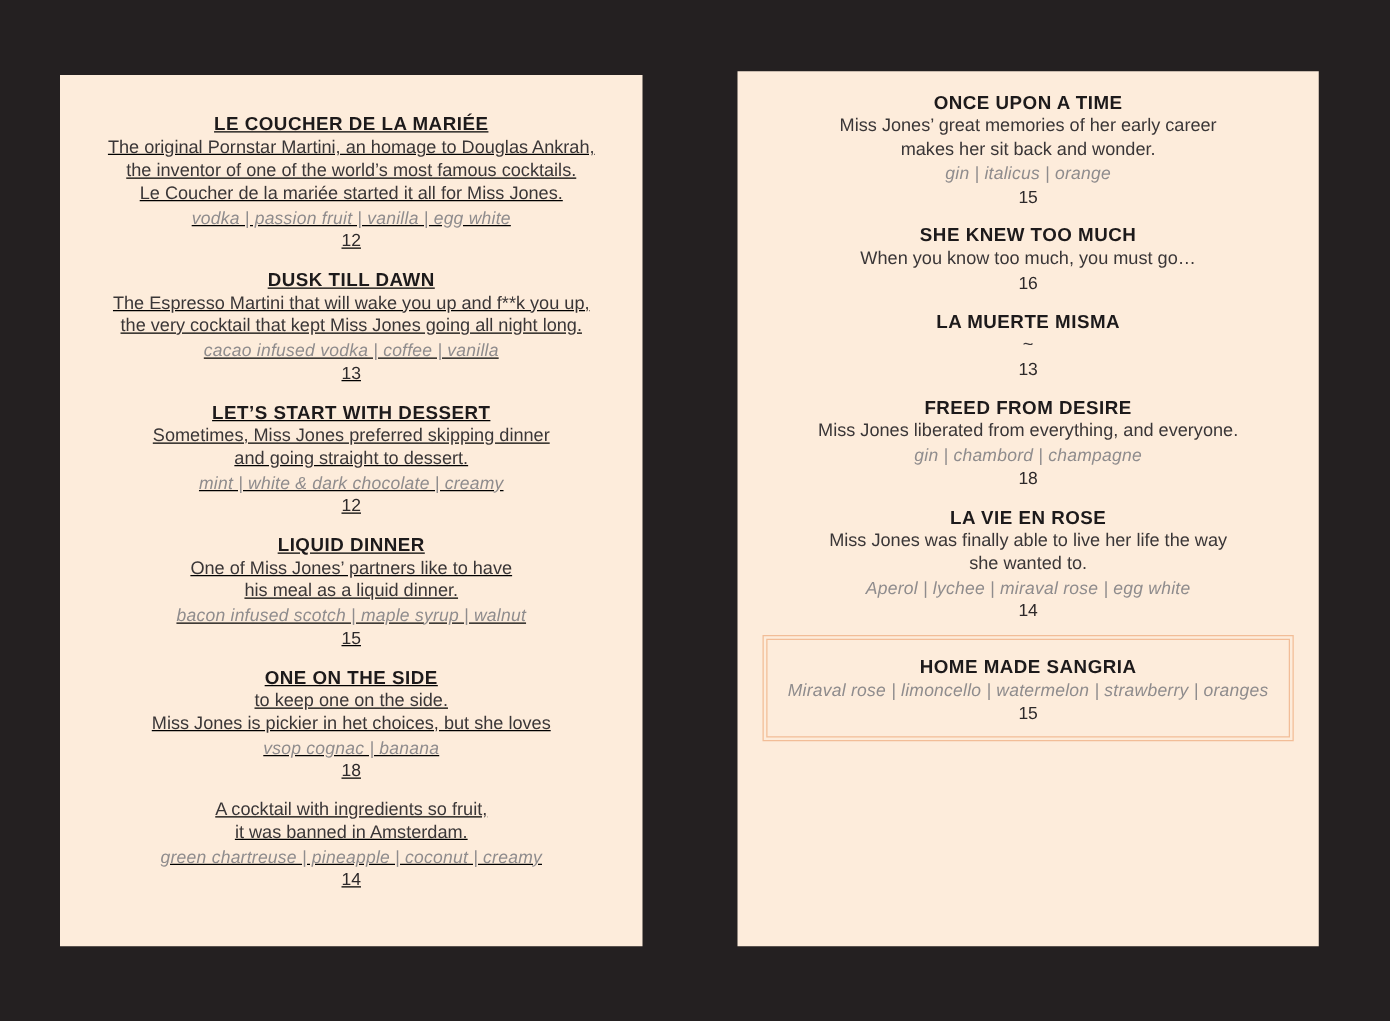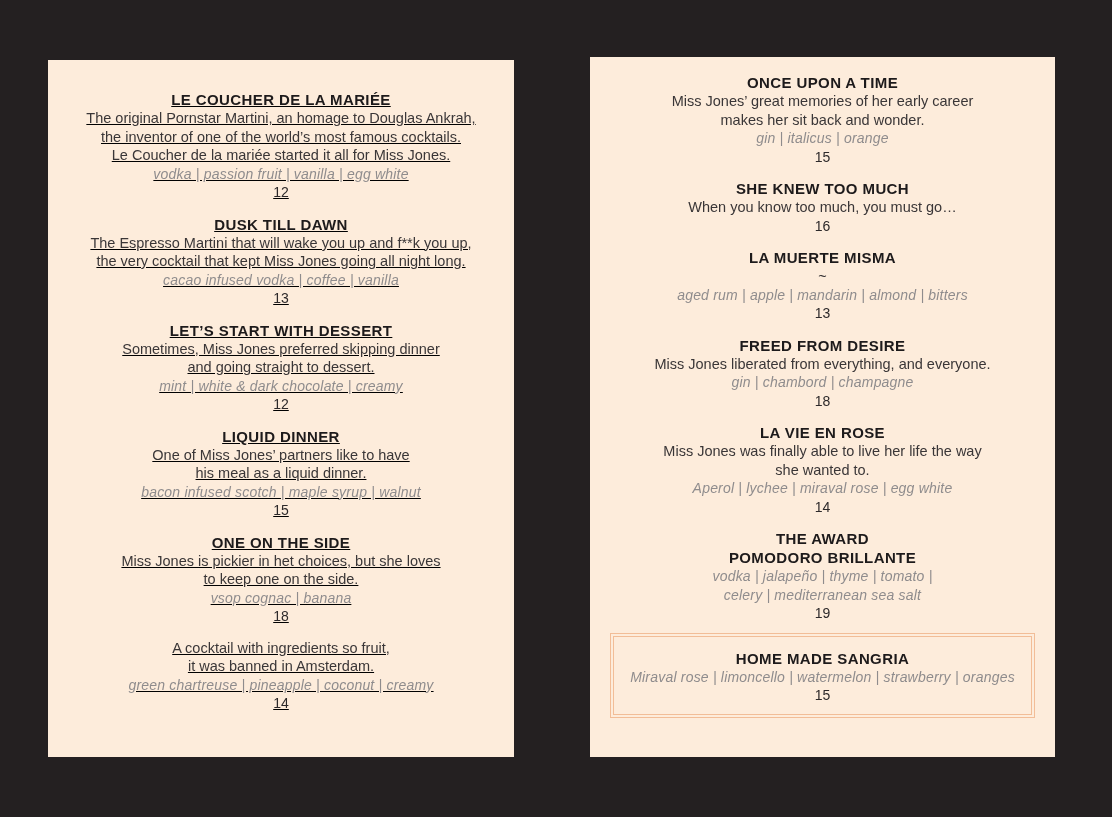--- a/index.html
+++ b/index.html
@@ -98,22 +98,22 @@
         </div>
         <div class="menu-item">
           <div class="item-title">LIQUID DINNER</div>
           <div class="item-desc">One of Miss Jones’ partners like to have</div>
           <div class="item-desc">his meal as a liquid dinner.</div>
           <div class="item-ingredients">bacon infused scotch | maple syrup | walnut</div>
           <div class="item-price">15</div>
         </div>
         <div class="menu-item">
           <div class="item-title">ONE ON THE SIDE</div>
+          <div class="item-desc">to keep one on the side.</div>
           <div class="item-desc">Miss Jones is pickier in het choices, but she loves</div>
-          <div class="item-desc">to keep one on the side.</div>
           <div class="item-ingredients">vsop cognac | banana</div>
           <div class="item-price">18</div>
         </div>
         <div class="menu-item">
           <div class="item-desc">A cocktail with ingredients so fruit,</div>
           <div class="item-desc">it was banned in Amsterdam.</div>
           <div class="item-ingredients">green chartreuse | pineapple | coconut | creamy</div>
           <div class="item-price">14</div>
         </div>
       </div>
@@ -128,43 +128,35 @@
           <div class="item-price">15</div>
         </div>
         <div class="menu-item">
           <div class="item-title">SHE KNEW TOO MUCH</div>
           <div class="item-desc">When you know too much, you must go…</div>
           <div class="item-price">16</div>
         </div>
         <div class="menu-item">
           <div class="item-title">LA MUERTE MISMA</div>
           <div class="item-desc">~</div>
-          <div class="item-ingredients">aged rum | apple | mandarin | almond | bitters</div>
           <div class="item-price">13</div>
         </div>
         <div class="menu-item">
           <div class="item-title">FREED FROM DESIRE</div>
           <div class="item-desc">Miss Jones liberated from everything, and everyone.</div>
           <div class="item-ingredients">gin | chambord | champagne</div>
           <div class="item-price">18</div>
         </div>
         <div class="menu-item">
           <div class="item-title">LA VIE EN ROSE</div>
           <div class="item-desc">Miss Jones was finally able to live her life the way</div>
           <div class="item-desc">she wanted to.</div>
           <div class="item-ingredients">Aperol | lychee | miraval rose | egg white</div>
           <div class="item-price">14</div>
         </div>
-        <div class="menu-item">
-          <div class="item-title">THE AWARD</div>
-          <div class="item-title">POMODORO BRILLANTE</div>
-          <div class="item-ingredients">vodka | jalapeño | thyme | tomato |</div>
-          <div class="item-ingredients">celery | mediterranean sea salt</div>
-          <div class="item-price">19</div>
-        </div>
         <div class="menu-item boxed">
           <div class="item-title">HOME MADE SANGRIA</div>
           <div class="item-ingredients">Miraval rose | limoncello | watermelon | strawberry | oranges</div>
           <div class="item-price">15</div>
         </div>
       </div>
   </section>
 </div>
 
 </body></html>

